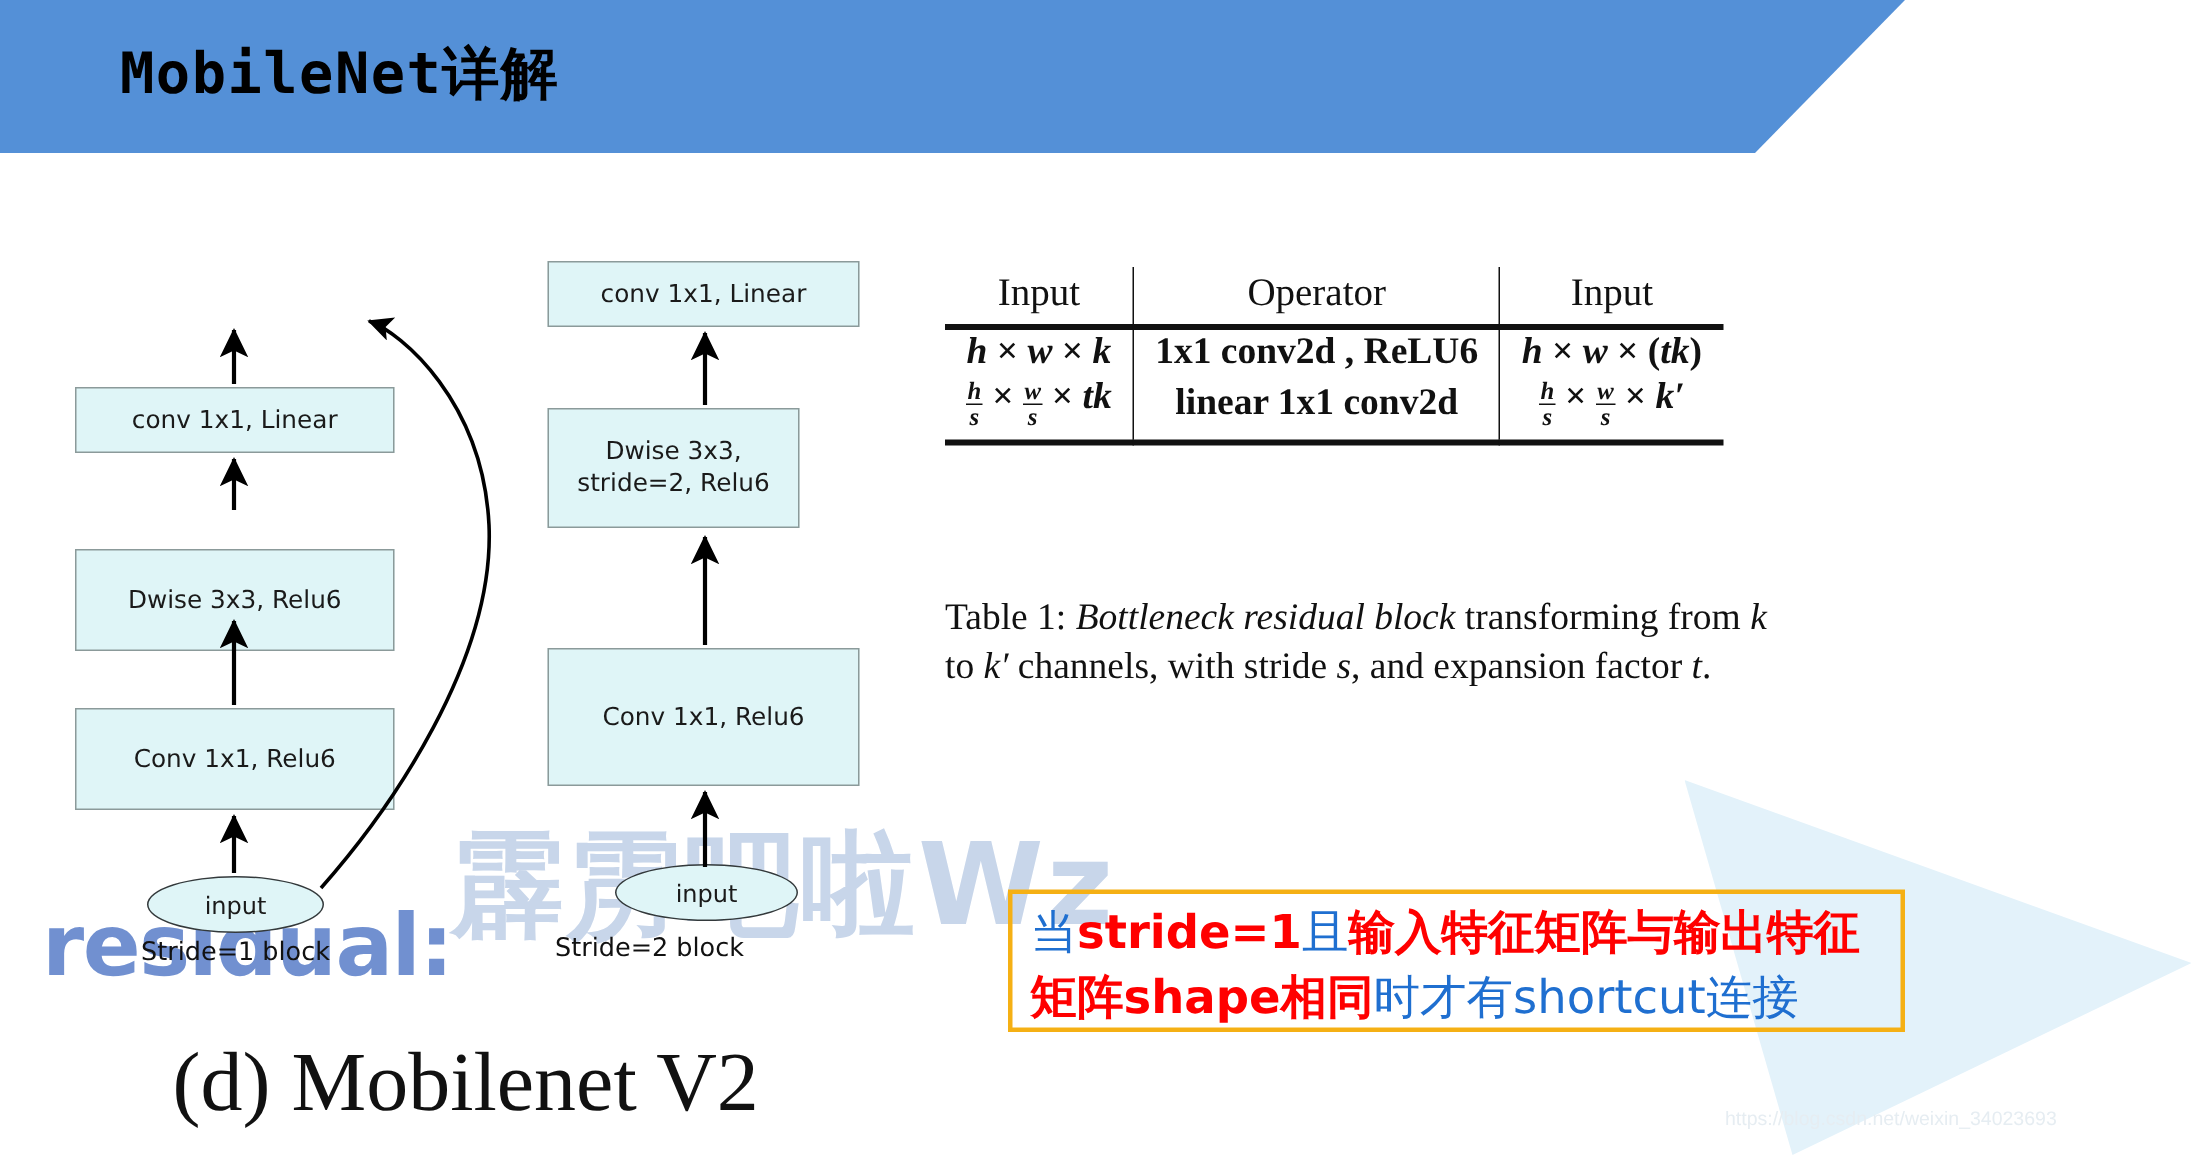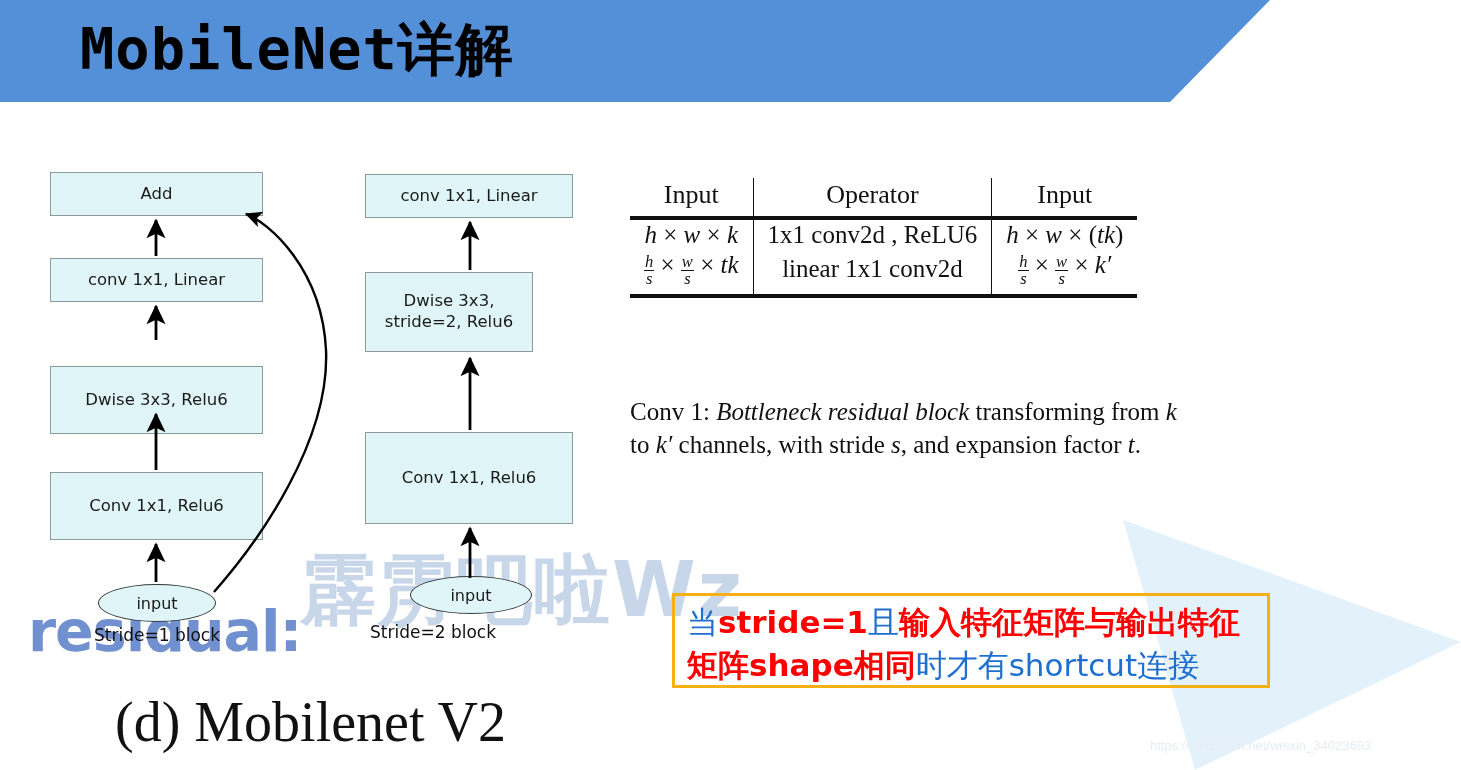--- a/index.html
+++ b/index.html
@@ -15,21 +15,21 @@
   
   .banner-wrap{position:absolute;left:0;top:0;width:1461px;height:102px;}
   .banner{
     position:absolute;left:0;top:0;width:1270px;height:102px;
     background:#5490d7;
     clip-path:polygon(0 0, 1270px 0, 1170px 102px, 0 102px);
   }
   .banner-title{
     position:absolute;left:80px;top:8px;
     font-family:"DejaVu Sans Mono","Liberation Mono",monospace;
-    font-size:57px;line-height:82px;font-weight:700;color:#000;
+    font-size:38px;line-height:82px;font-weight:700;color:#000;
     letter-spacing:1px;white-space:nowrap;
   }
 
   
   .deco-tri{
     position:absolute;left:1123px;top:520px;width:338px;height:250px;
     background:#e3f2fa;
     clip-path:polygon(0 0, 338px 122px, 72px 250px);
   }
 
@@ -90,21 +90,21 @@
   table.t1{
     position:absolute;left:630px;top:178px;
     border-collapse:collapse;
     font-family:"Liberation Serif","DejaVu Serif",serif;
     color:#111;
   }
   table.t1 th{
     font-weight:400;font-size:26px;padding:2px 14px 6px 14px;text-align:center;
   }
   table.t1 td{
-    font-size:25px;padding:1px 14px;text-align:center;white-space:nowrap;
+    font-size:25px;padding:1px 14px;text-align:center;white-space:nowrap;font-weight:bold;
   }
   table.t1 .vl{border-left:1.6px solid #111;margin-top:38px;}
   table.t1 thead tr{border-bottom:4px solid #111;}
   table.t1 tbody tr:last-child td{padding-bottom:6px;}
   table.t1 tbody{border-bottom:4px solid #111;}
   .mi{font-style:italic;font-family:"Liberation Serif","DejaVu Serif",serif;}
   .frac{display:inline-block;vertical-align:-0.45em;text-align:center;line-height:1;}
   .frac .num{display:block;font-size:.66em;font-style:italic;border-bottom:1.2px solid #111;padding:0 1px;}
   .frac .den{display:block;font-size:.66em;font-style:italic;padding:0 1px;}
   .tcap{
@@ -139,21 +139,20 @@
     <div class="banner"></div>
     <div class="banner-title">MobileNet详解</div>
   </div>
 
   <div class="wm-cn">霹雳吧啦Wz</div>
   <div class="wm-bilibili">residual:</div>
   <div class="wm-url">https://blog.csdn.net/weixin_34023693</div>
 
   <div class="diagram" style="left:0;top:0;width:340px;height:680px;">
 
-    <div class="fbox" style="left:50px;top:172px;width:213px;height:44px;">Add</div>
 
     <div class="fbox" style="left:50px;top:258px;width:213px;height:44px;">conv 1x1, Linear</div>
 
     <div class="fbox" style="left:50px;top:342px;width:213px;height:68px;margin-top:24px;">Dwise 3x3, Relu6</div>
 
     <div class="fbox" style="left:50px;top:472px;width:213px;height:68px;">Conv 1x1, Relu6</div>
 
     <div class="fell" style="left:98px;top:584px;width:118px;height:38px;">input</div>
 
     <div class="caption-sm" style="left:46px;top:625px;margin-left:48px;">Stride=1 block</div>
@@ -216,21 +215,21 @@
       </tr>
       <tr>
         <td><span class="frac"><span class="num">h</span><span class="den">s</span></span> × <span class="frac"><span class="num">w</span><span class="den">s</span></span> × <span class="mi">tk</span></td>
         <td class="vl">linear 1x1 conv2d</td>
         <td class="vl"><span class="frac"><span class="num">h</span><span class="den">s</span></span> × <span class="frac"><span class="num">w</span><span class="den">s</span></span> × <span class="mi">k′</span></td>
       </tr>
     </tbody>
   </table>
 
   <div class="tcap">
-    <span>Conv 1:</span>
+    <span>Table 1:</span>
     <i>Bottleneck residual block</i>
     <span>transforming from <span class="mi">k</span></span>
     <br>
     <span>to <span class="mi">k′</span> channels, with stride <span class="mi">s</span>, and expansion factor <span class="mi">t</span>.</span>
   </div>
 
   <div class="note">
     <div class="nline">
       <span class="blue">当</span><span class="red bold">stride=1</span><span class="blue">且</span><span class="red bold">输入特征矩阵与输出特征</span>
     </div>

